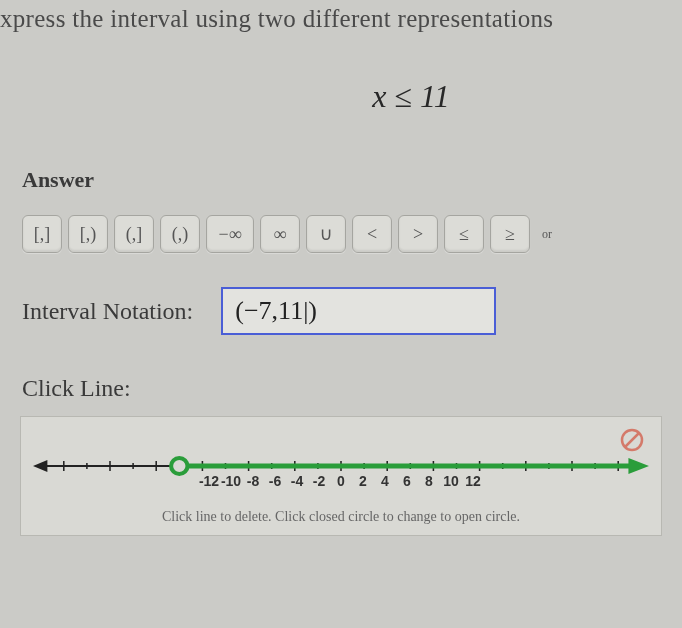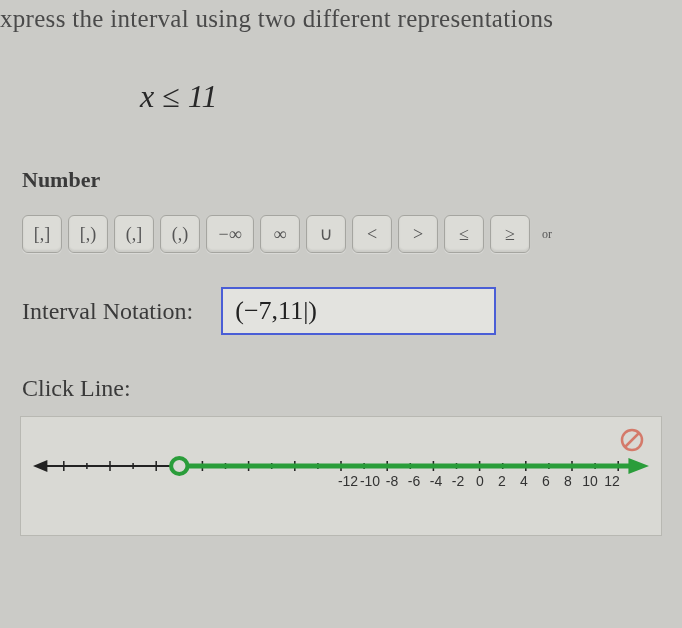--- a/index.html
+++ b/index.html
@@ -11,20 +11,21 @@
       color: #383838;
       overflow: hidden;
     }
     .page-title {
       font-size: 25px;
       padding: 5px 0 0 0;
       color: #4a4a4a;
       letter-spacing: 0.3px;
     }
     .inequality {
+      text-align: center;
       font-size: 32px;
       padding: 45px 0 40px 140px;
       font-style: italic;
       color: #282828;
     }
     .answer-heading {
       font-size: 22px;
       font-weight: bold;
       padding: 12px 0 0 22px;
       color: #3a3a3a;
@@ -91,47 +92,48 @@
       width: 26px;
       height: 26px;
     }
     .axis-wrap {
       position: relative;
       height: 56px;
       margin-top: 20px;
     }
     .ticks {
       display: flex;
-      justify-content: flex-end;
+      justify-content: center;
       position: absolute;
       top: 22px;
       left: 26px;
       right: 26px;
       font-size: 14px;
       font-family: Arial, sans-serif;
       color: #333;
+      font-weight: bold;
     }
     .tick { width: 22px; text-align: center; }
     .hint {
       text-align: center;
       font-size: 14px;
       color: #666;
       padding-top: 2px;
       font-family: Georgia, serif;
     }
     svg.nl { position: absolute; top: 0; left: 0; width: 100%; height: 40px; }
   </style>
 </head>
 <body>
 
 <div class="page-title">xpress the interval using two different representations</div>
 
 <div class="inequality">x ≤ 11</div>
 
-<div class="answer-heading">Number</div>
+<div class="answer-heading">Answer</div>
 
 <div class="symbol-row">
   <div class="sym-btn">[,]</div>
   <div class="sym-btn">[,)</div>
   <div class="sym-btn">(,]</div>
   <div class="sym-btn">(,)</div>
   <div class="sym-btn wide">−∞</div>
   <div class="sym-btn">∞</div>
   <div class="sym-btn">∪</div>
   <div class="sym-btn">&lt;</div>
@@ -205,13 +207,14 @@
       <span class="tick">-2</span>
       <span class="tick">0</span>
       <span class="tick">2</span>
       <span class="tick">4</span>
       <span class="tick">6</span>
       <span class="tick">8</span>
       <span class="tick">10</span>
       <span class="tick">12</span>
     </div>
   </div>
+  <div class="hint">Click line to delete. Click closed circle to change to open circle.</div>
 </div>
 
 </body></html>

